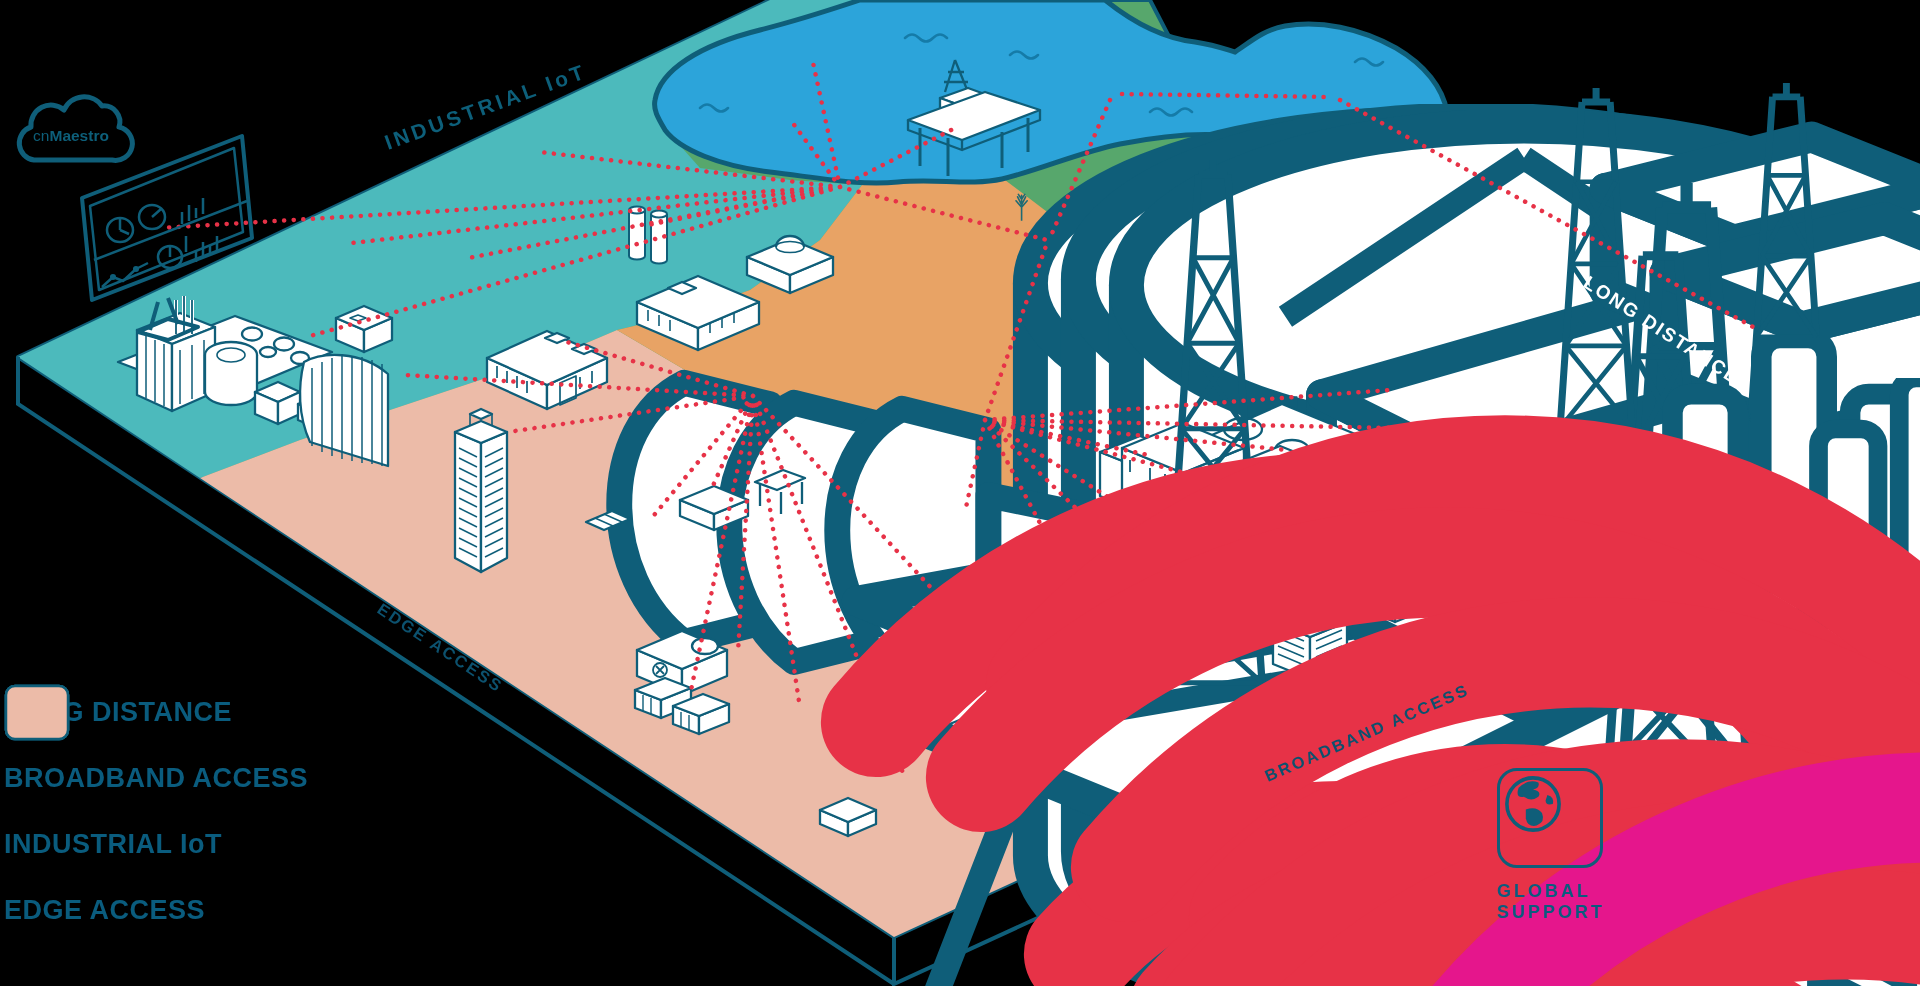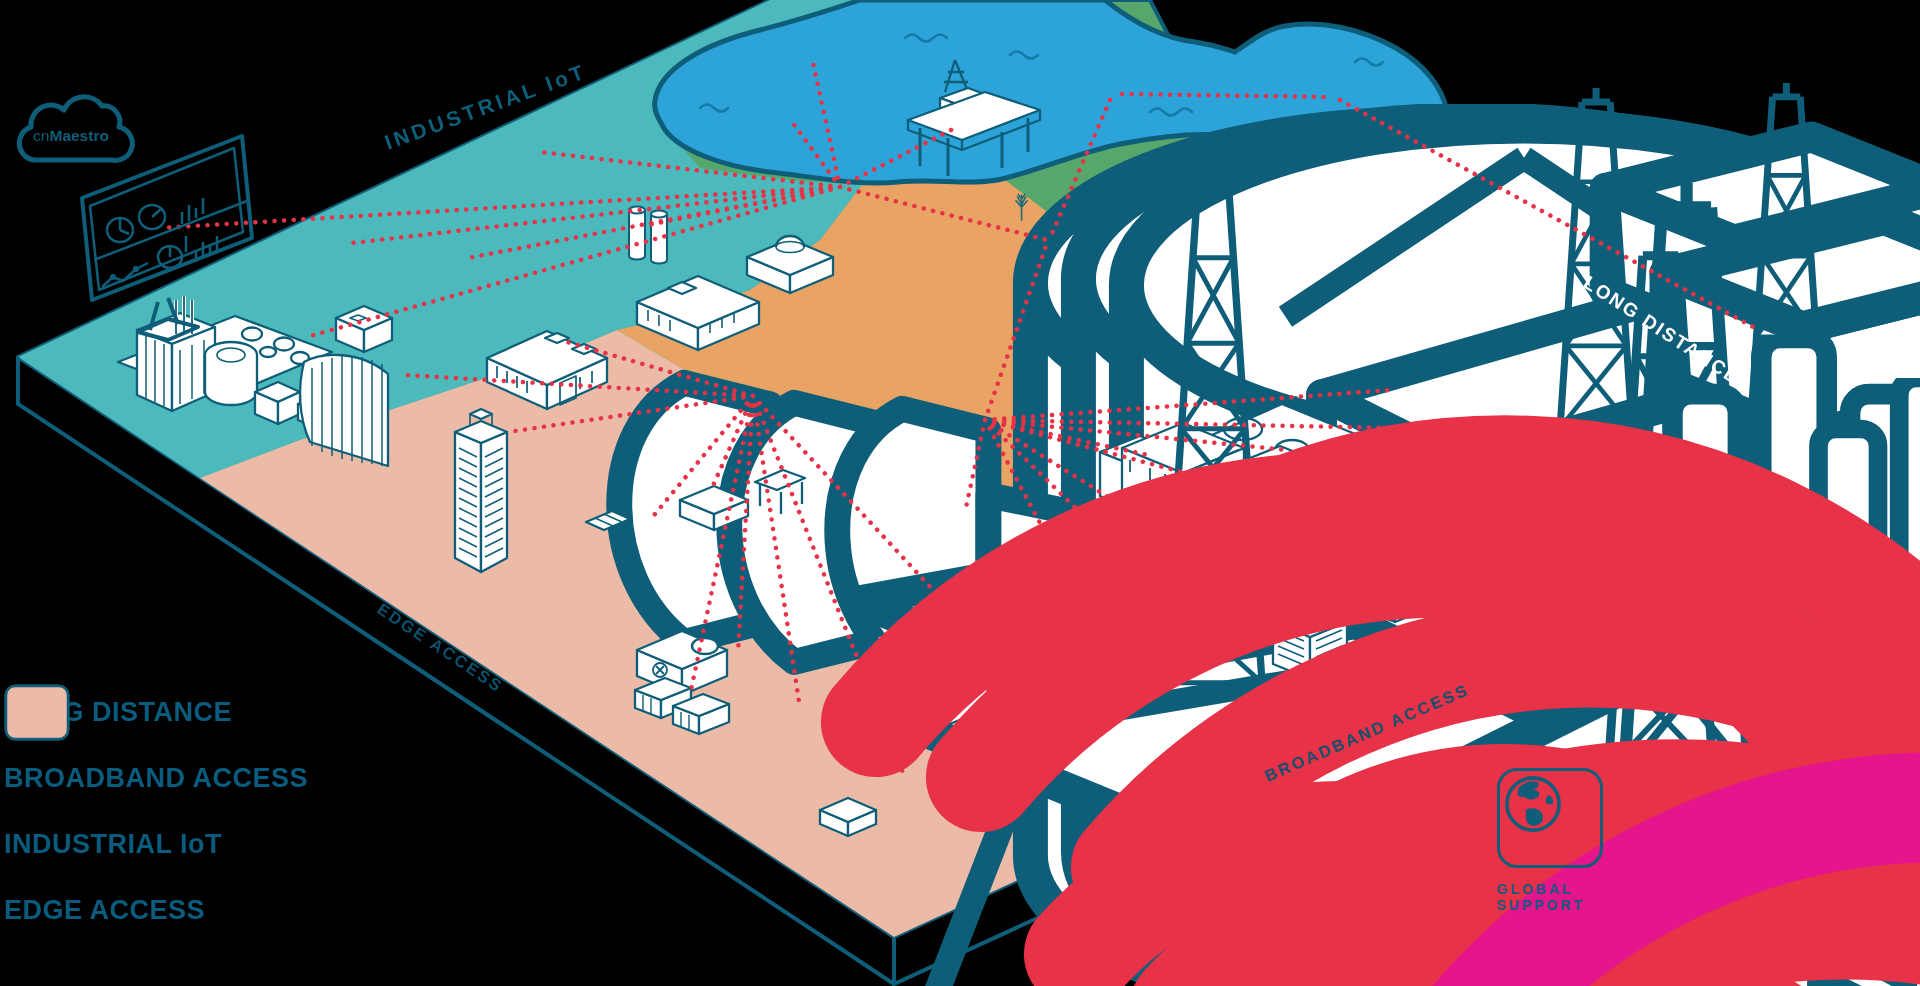--- a/index.html
+++ b/index.html
@@ -5,21 +5,21 @@
   html,body{margin:0;padding:0;background:#000;}
   .stage{position:relative;width:1920px;height:986px;background:#000;overflow:hidden;
          font-family:"Liberation Sans",sans-serif;}
   .stage svg{position:absolute;left:0;top:0;}
   .legend{position:absolute;left:4px;top:684px;}
   .legend-row{display:flex;align-items:center;gap:26px;margin-bottom:9px;height:57px;}
   .legend-label{font-size:27px;font-weight:bold;color:#0A5C7E;letter-spacing:0.5px;}
   .global{position:absolute;left:1497px;top:768px;width:170px;}
   .global-box{width:100px;height:94px;border:3.5px solid #0F5E79;border-radius:20px;
               display:flex;align-items:center;justify-content:center;}
-  .global-label{margin-top:13px;font-size:14px;font-weight:bold;color:#0A5C7E;letter-spacing:3px;}
+  .global-label{margin-top:13px;font-size:18px;font-weight:bold;color:#0A5C7E;letter-spacing:3px;}
   .map-label{font-weight:bold;letter-spacing:3px;}
 </style>
 </head>
 <body>
 
 <div class="stage">
 
 <svg width="1920" height="986" viewBox="0 0 1920 986">
   <defs>
     <linearGradient id="mgrad" x1="0" y1="0" x2="0" y2="1">

